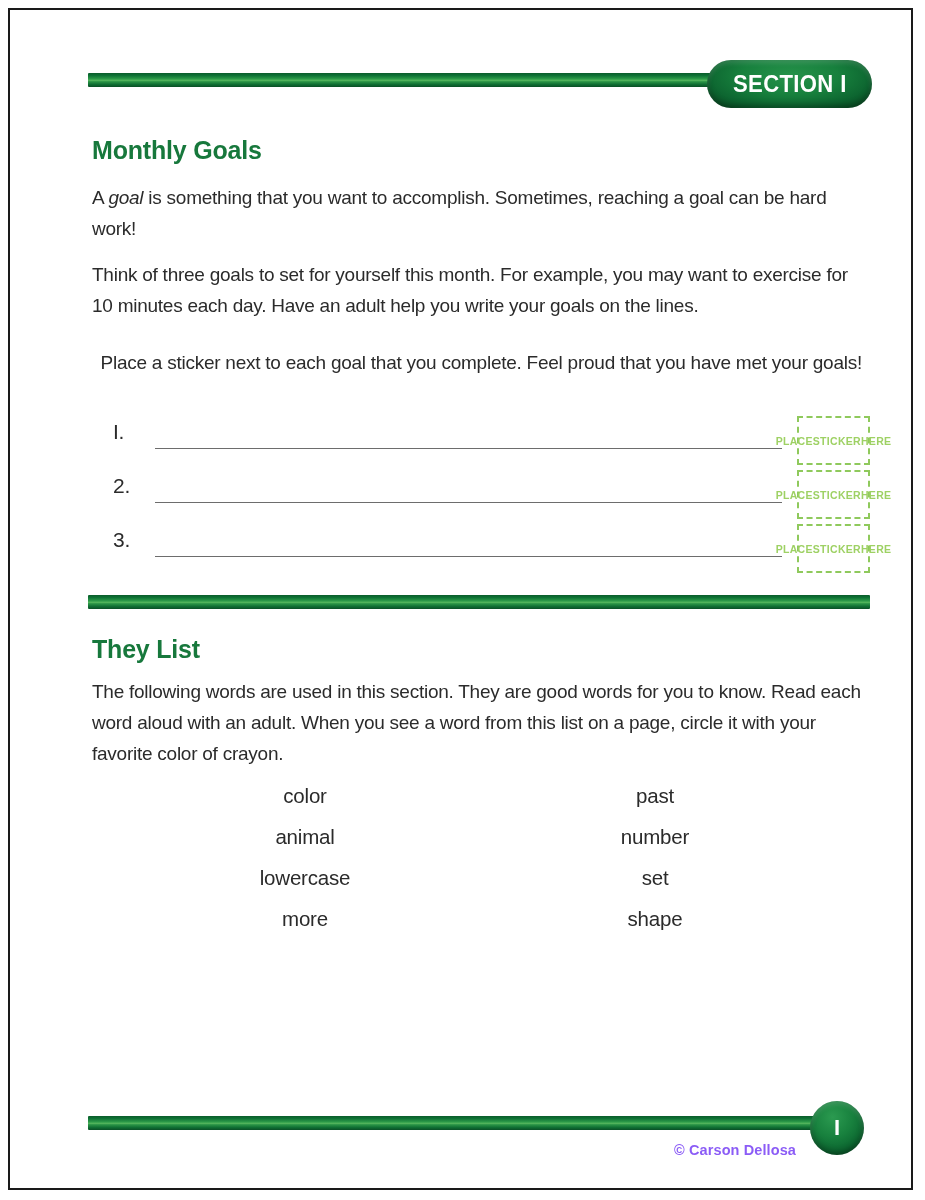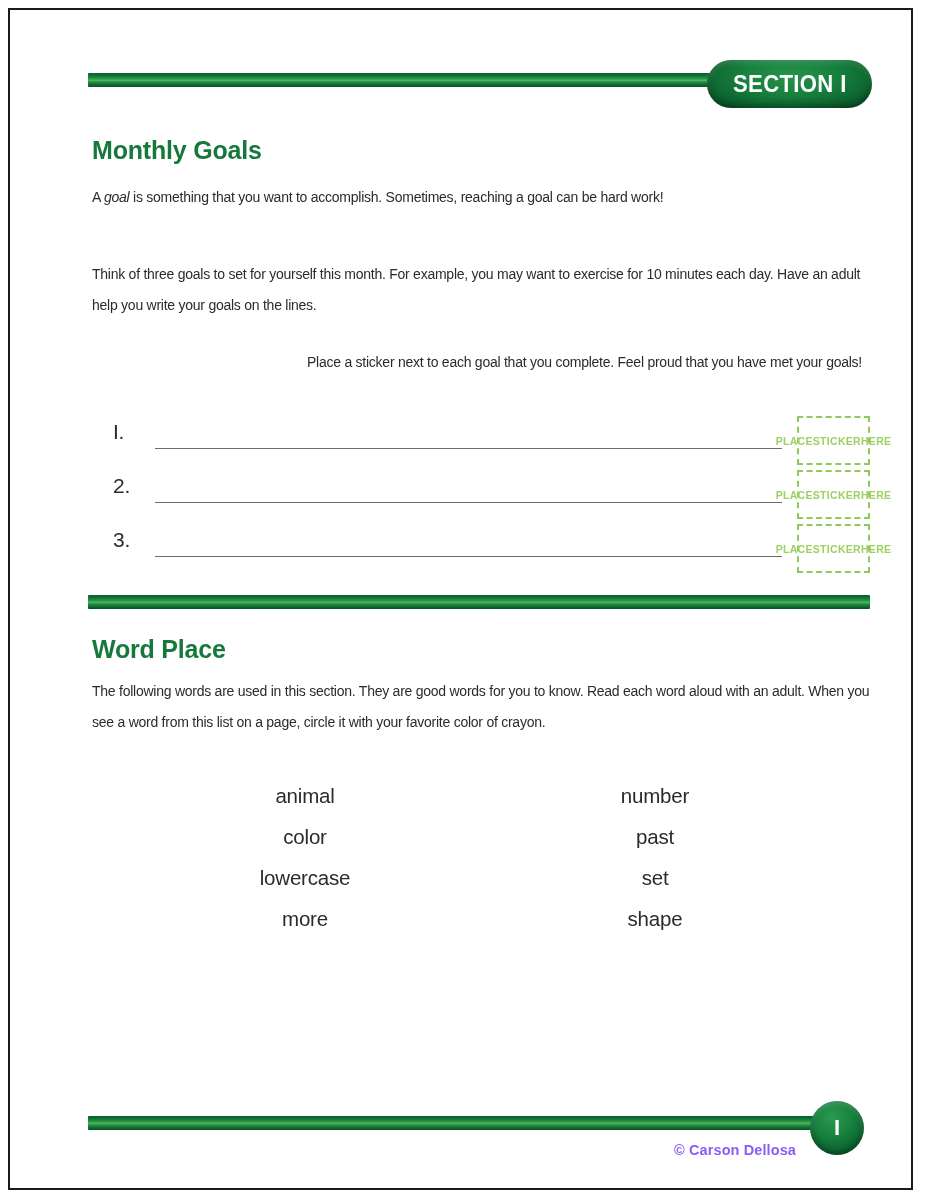--- a/index.html
+++ b/index.html
@@ -92,21 +92,21 @@
     white-space: nowrap;
   }
   .heading-goals { top: 126px; }
   .heading-words { top: 625px; }
 
   .para {
     position: absolute;
     left: 82px;
     width: 770px;
     color: #2b2b2b;
-    font-size: 14px;
+    font-size: 19px;
     line-height: 31px;
     letter-spacing: -0.25px;
   }
   .para em { font-style: italic; }
 
   .para-1 { top: 172px; }
   .para-2 { top: 249px; }
   .para-3 { top: 337px; text-align: right; }
   .para-words { top: 666px; width: 780px; }
 
@@ -264,32 +264,32 @@
       <div class="goal-line"></div>
       <div class="sticker-box">
         <span class="sticker-line">PLACE</span>
         <span class="sticker-line">STICKER</span>
         <span class="sticker-line">HERE</span>
       </div>
     </div>
 
     <div class="rule rule-mid"></div>
 
-    <div class="heading heading-words">Word Place</div>
+    <div class="heading heading-words">They List</div>
 
     <div class="para para-words">The following words are used in this section. They are good words for you to know. Read each word aloud with an adult. When you see a word from this list on a page, circle it with your favorite color of crayon.</div>
 
     <div class="word-list">
+      <div class="word-row">
+        <span class="word-cell">color</span>
+        <span class="word-cell">past</span>
+      </div>
       <div class="word-row">
         <span class="word-cell">animal</span>
         <span class="word-cell">number</span>
-      </div>
-      <div class="word-row">
-        <span class="word-cell">color</span>
-        <span class="word-cell">past</span>
       </div>
       <div class="word-row">
         <span class="word-cell">lowercase</span>
         <span class="word-cell">set</span>
       </div>
       <div class="word-row">
         <span class="word-cell">more</span>
         <span class="word-cell">shape</span>
       </div>
     </div>

